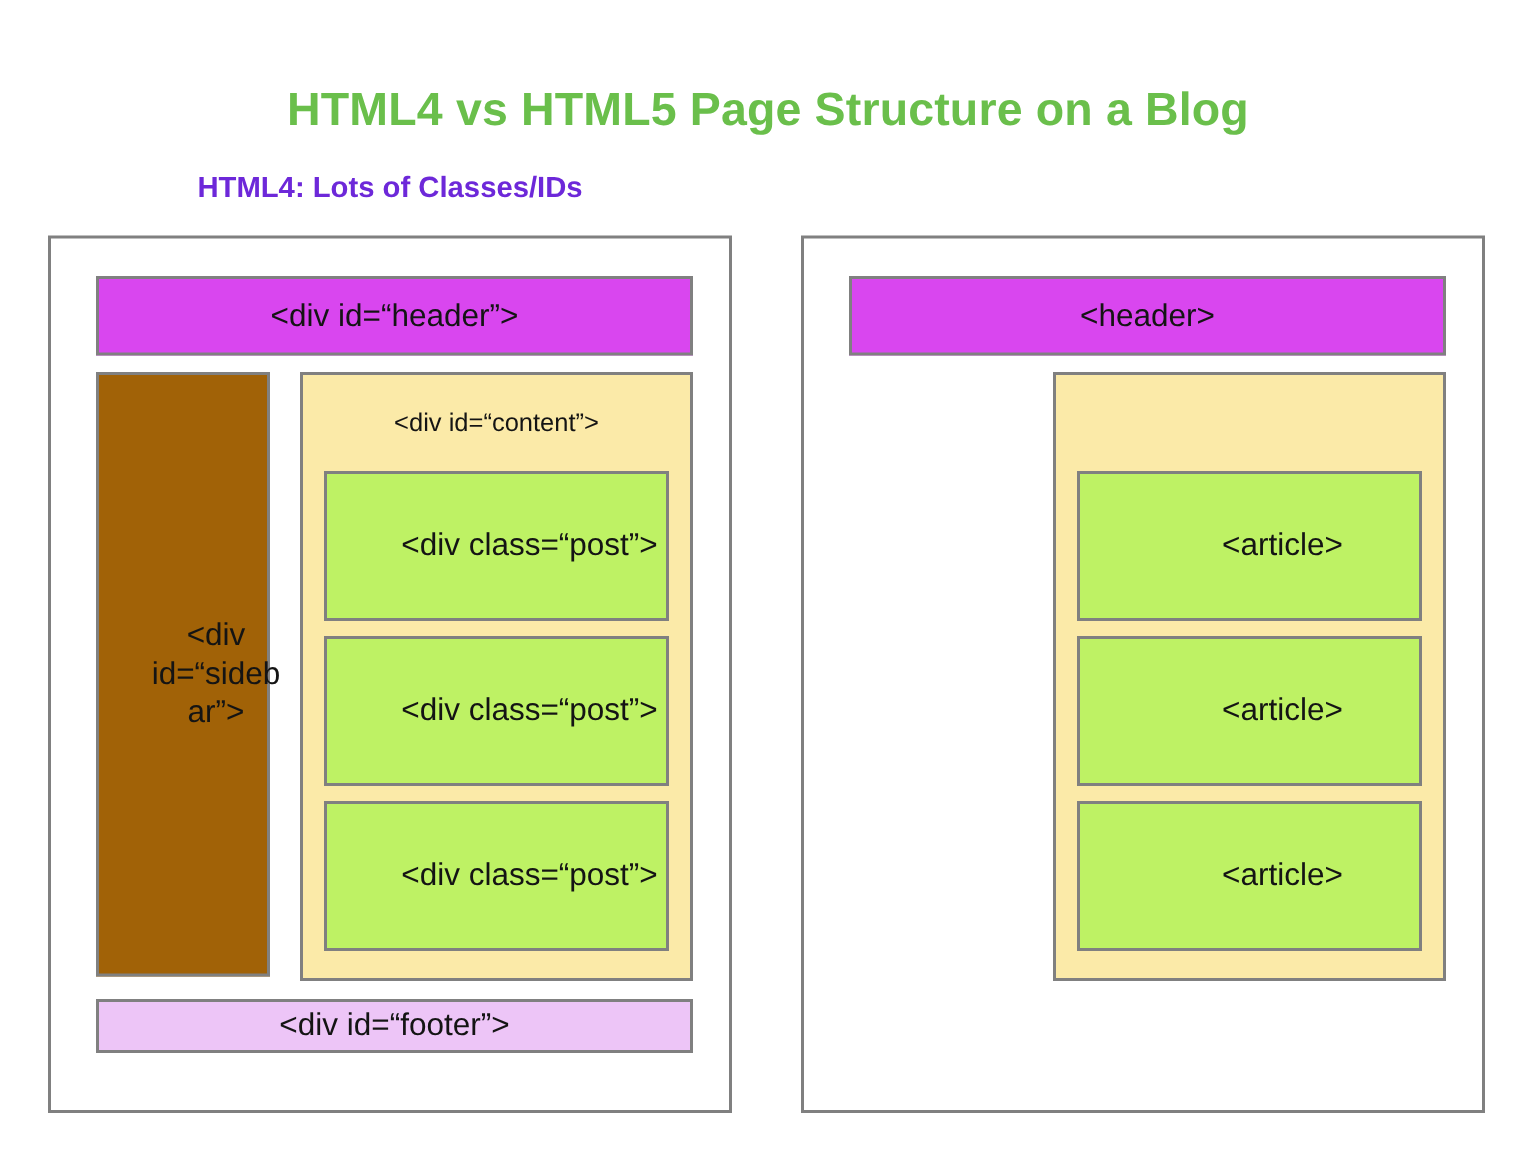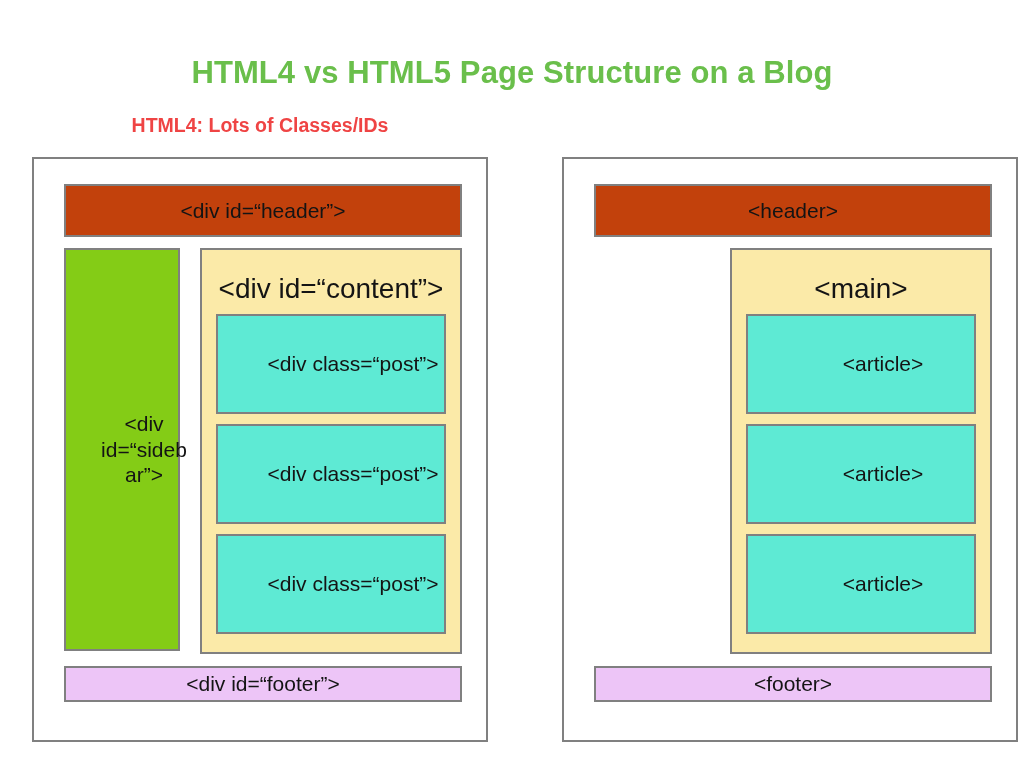--- a/index.html
+++ b/index.html
@@ -35,58 +35,58 @@
     white-space: nowrap;
     margin-top: 29px;
   }
 
   
   .col-heading {
     position: absolute;
     top: 114px;
     font-size: 19.5px;
     font-weight: bold;
-    color: #ef4444;
+    color: #6d28d9;
     text-align: center;
     white-space: nowrap;
   }
   #heading-html4 { left: 32px; width: 456px; }
   #heading-html5 { left: 534px; width: 456px; }
 
   
   .panel {
     position: absolute;
     top: 157px;
     width: 456px;
     height: 585px;
     box-sizing: border-box;
     border: 2px solid #808080;
     background: #ffffff;
   }
   #panel-html4 { left: 32px; }
-  #panel-html5 { left: 534px; margin-left: 28px; }
+  #panel-html5 { left: 534px; }
 
   
   .block {
     position: absolute;
     box-sizing: border-box;
     border: 2px solid #808080;
     display: flex;
     align-items: center;
     justify-content: center;
     text-align: center;
     font-size: 21px;
     font-weight: normal;
     line-height: 1.22;
     color: #141414;
   }
-  .block-header  { background: #c2410c; }
-  .block-sidebar { background: #84cc16; padding-left: 44px; }
+  .block-header  { background: #d946ef; }
+  .block-sidebar { background: #a16207; padding-left: 44px; }
   .block-content { background: #fbeaa8; }
-  .block-post    { background: #5eead4; padding-left: 44px; }
+  .block-post    { background: #bef264; padding-left: 44px; }
   .block-footer  { background: #edc5f7; }
 
   
   .hdr {
     left: 30px;
     top: 25px;
     width: 398px;
     height: 53px;
   }
   
@@ -105,21 +105,21 @@
     height: 406px;
     display: block;
     padding: 0;
   }
   .content-label {
     position: absolute;
     left: 0;
     top: 22px;
     width: 100%;
     text-align: center;
-    font-size: 28px;
+    font-size: 17px;
     color: #141414;
   }
   
   .post {
     position: absolute;
     left: 14px;
     width: 230px;
     height: 100px;
   }
   .post-1 { top: 64px; }
@@ -161,22 +161,20 @@
     <div class="block block-footer ftr">&lt;div id=“footer”&gt;</div>
   </div>
 
 
   <div class="panel" id="panel-html5">
 
     <div class="block block-header hdr">&lt;header&gt;</div>
 
 
     <div class="block block-content content-col">
-      <div class="content-label">&lt;main&gt;</div>
       <div class="block block-post post post-1">&lt;article&gt;</div>
       <div class="block block-post post post-2">&lt;article&gt;</div>
       <div class="block block-post post post-3">&lt;article&gt;</div>
     </div>
 
-    <div class="block block-footer ftr">&lt;footer&gt;</div>
   </div>
 
 </div>
 
 </body></html>

